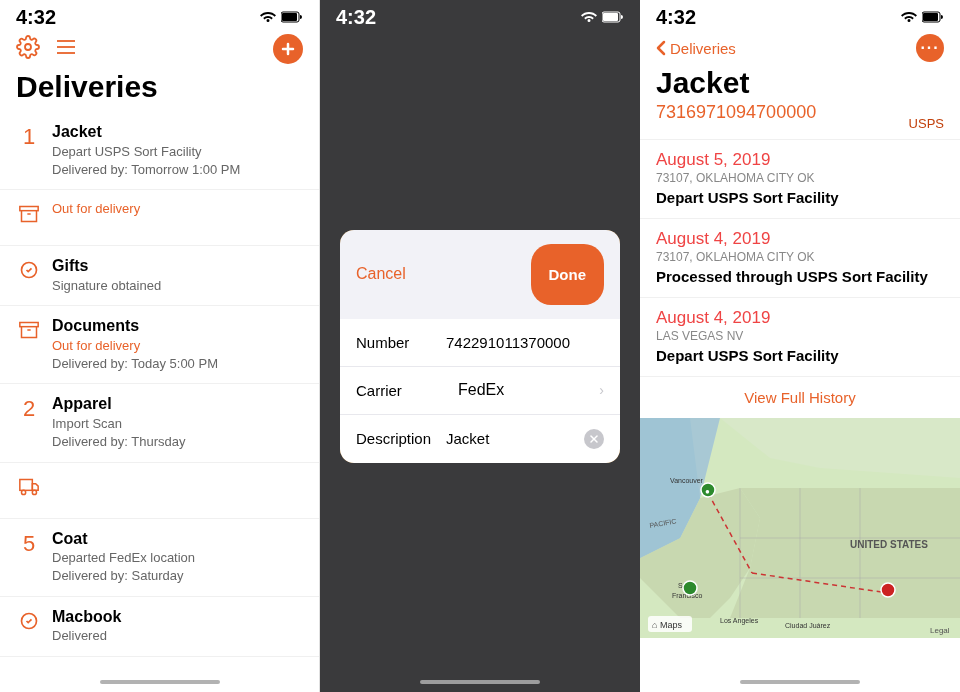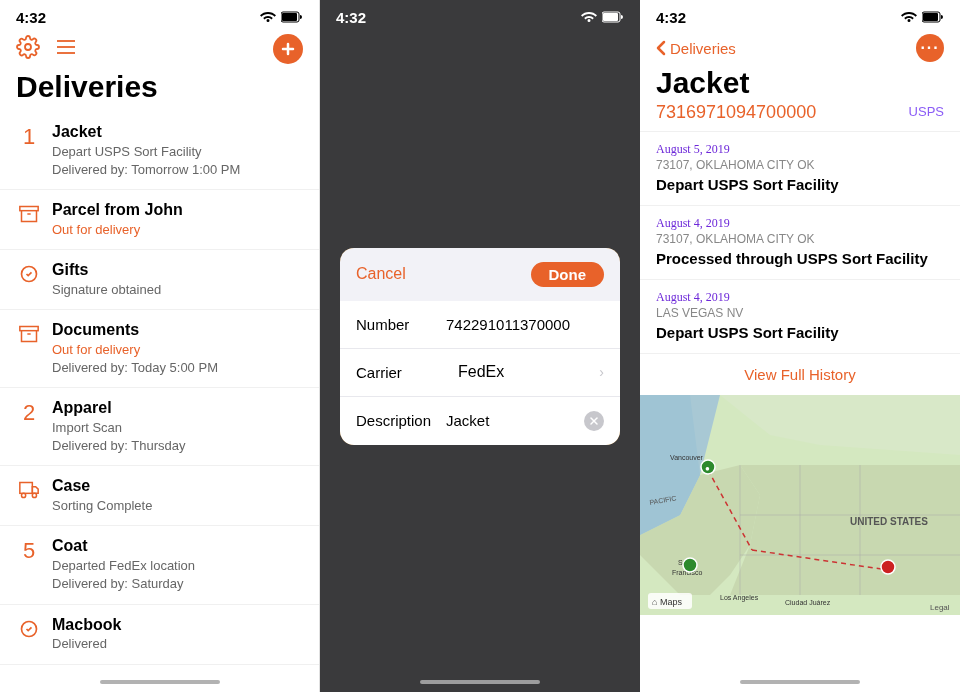--- a/index.html
+++ b/index.html
@@ -40,21 +40,21 @@
 
     
     .status-bar {
       display: flex;
       justify-content: space-between;
       align-items: center;
       padding: 8px 16px 4px;
       height: 30px;
       background: transparent;
     }
-    .status-time { font-size: 15px; font-weight: 600; color: #000; }
+    .status-time { font-size: 20px; font-weight: 600; color: #000; }
     .status-time.white { color: #fff; }
     .status-icons { display: flex; gap: 5px; align-items: center; }
     .status-icons svg { fill: #000; }
     .status-icons.white svg { fill: #fff; }
 
     
     .list-header {
       padding: 4px 16px 8px;
     }
     .list-toolbar {
@@ -145,21 +145,21 @@
     .modal-cancel {
       font-size: 16px;
       color: #e8622a;
       cursor: pointer;
     }
     .modal-done {
       background: #e8622a;
       color: #fff;
       border: none;
       border-radius: 20px;
-      padding: 4px 18px;
+      padding: 22px 18px;
       font-size: 15px;
       font-weight: 600;
       cursor: pointer;
     }
     .modal-row {
       display: flex;
       align-items: center;
       padding: 12px 16px;
       background: #fff;
       border-bottom: 1px solid #e8e8ed;
@@ -210,28 +210,28 @@
     .back-btn {
       display: flex;
       align-items: center;
       color: #e8622a;
       font-size: 15px;
       cursor: pointer;
       gap: 2px;
     }
     .detail-title { font-size: 30px; font-weight: 700; color: #000; }
     .tracking-num { font-size: 18px; color: #e8622a; font-weight: 500; }
-    .carrier-label { font-size: 13px; color: #8b5cf6; float: right; margin-top: 2px; }
+    .carrier-label { font-size: 13px; color: #c2410c; float: right; margin-top: 14px; }
 
     .detail-body { flex: 1; overflow-y: auto; }
     .tracking-event {
       padding: 10px 16px;
       border-bottom: 1px solid #f0f0f0;
     }
-    .event-date { font-size: 12px; color: #6d28d9; margin-bottom: 1px; font-family: Liberation Serif, serif; }
+    .event-date { font-size: 17px; color: #ef4444; margin-bottom: 1px; }
     .event-location { font-size: 12px; color: #888; text-transform: uppercase; margin-bottom: 2px; }
     .event-desc { font-size: 15px; font-weight: 600; color: #000; line-height: 1.4; }
 
     .view-history {
       text-align: center;
       padding: 12px;
       color: #e8622a;
       font-size: 15px;
       cursor: pointer;
     }
@@ -327,21 +327,20 @@
 
     <div class="delivery-item">
       <div class="item-icon">
         <svg width="20" height="20" viewBox="0 0 24 24" fill="none" stroke="#e8622a" stroke-width="1.8">
           <polyline points="21 8 21 21 3 21 3 8"></polyline>
           <rect x="1" y="3" width="22" height="5"></rect>
           <line x1="10" y1="12" x2="14" y2="12"></line>
         </svg>
       </div>
       <div class="item-content">
-        <div class="item-name">Parcel from John</div>
         <div class="item-status orange">Out for delivery</div>
       </div>
     </div>
 
     <div class="delivery-item">
       <div class="item-icon">
         <svg width="20" height="20" viewBox="0 0 24 24" fill="none" stroke="#e8622a" stroke-width="2">
           <circle cx="12" cy="12" r="9"></circle>
           <polyline points="9 12 11 14 15 10"></polyline>
         </svg>
@@ -377,24 +376,20 @@
     </div>
 
     <div class="delivery-item">
       <div class="item-icon">
         <svg width="20" height="20" viewBox="0 0 24 24" fill="none" stroke="#e8622a" stroke-width="1.8">
           <rect x="1" y="3" width="15" height="13"></rect>
           <polygon points="16 8 20 8 23 11 23 16 16 16 16 8"></polygon>
           <circle cx="5.5" cy="18.5" r="2.5"></circle>
           <circle cx="18.5" cy="18.5" r="2.5"></circle>
         </svg>
-      </div>
-      <div class="item-content">
-        <div class="item-name">Case</div>
-        <div class="item-status">Sorting Complete</div>
       </div>
     </div>
 
     <div class="delivery-item">
       <div class="item-number">5</div>
       <div class="item-content">
         <div class="item-name">Coat</div>
         <div class="item-status">Departed FedEx location</div>
         <div class="item-status">Delivered by: Saturday</div>
       </div>

